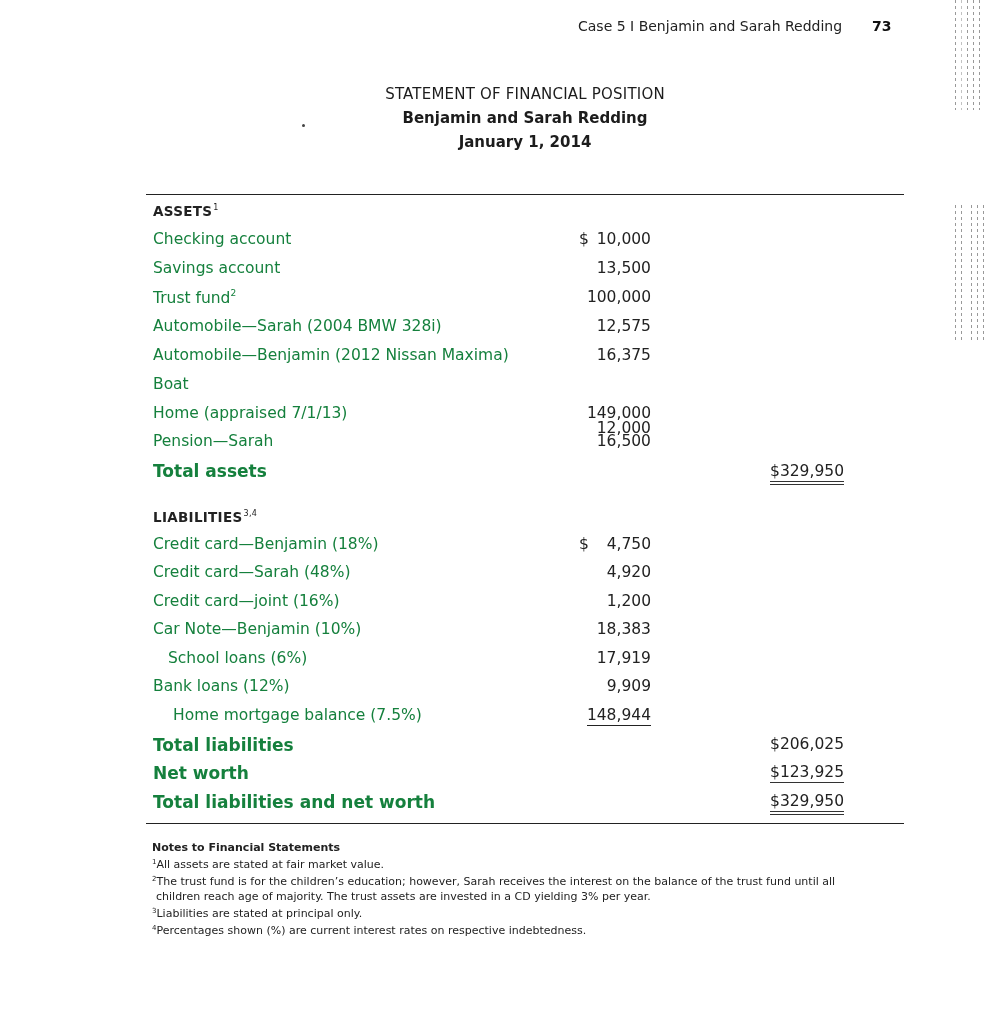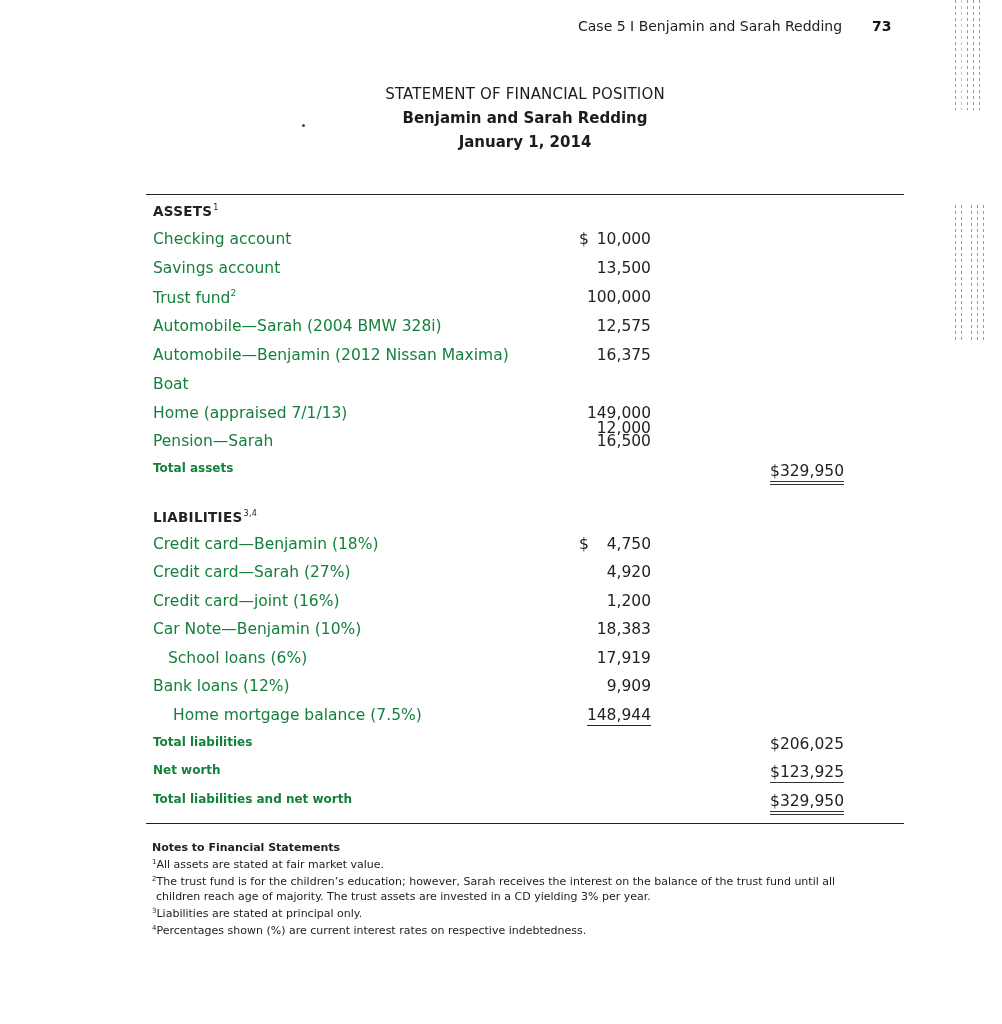--- a/index.html
+++ b/index.html
@@ -76,21 +76,21 @@
       font-size: 15.5px;
       color: #15803d;
       white-space: nowrap;
     }
     .row-label sup {
       font-size: 9px;
       vertical-align: 7px;
     }
     .row-label.bold {
       font-weight: bold;
-      font-size: 12px;
+      font-size: 17px;
     }
     .amount {
       position: absolute;
       width: 110px;
       left: 541px;
       text-align: right;
       font-size: 15.5px;
       color: #222;
       white-space: nowrap;
     }
@@ -207,21 +207,21 @@
 <div class="row-label bold" style="top:461px;">Total assets</div>
 <div class="total double" style="top:462px;"><span>$329,950</span></div>
 
 <div class="section-head" style="top:509px;">
   <span>LIABILITIES</span><sup>3,4</sup>
 </div>
 
 <div class="row-label" style="top:535px;">Credit card—Benjamin (18%)</div>
 <div class="amount" style="top:535px;"><span class="cur">$</span><span class="num">4,750</span></div>
 
-<div class="row-label" style="top:563px;">Credit card—Sarah (27%)</div>
+<div class="row-label" style="top:563px;">Credit card—Sarah (48%)</div>
 <div class="amount" style="top:563px;"><span class="num">4,920</span></div>
 
 <div class="row-label" style="top:592px;">Credit card—joint (16%)</div>
 <div class="amount" style="top:592px;"><span class="num">1,200</span></div>
 
 <div class="row-label" style="top:620px;">Car Note—Benjamin (10%)</div>
 <div class="amount" style="top:620px;"><span class="num">18,383</span></div>
 
 <div class="row-label" style="top:649px;margin-left:15px;">School loans (6%)</div>
 <div class="amount" style="top:649px;"><span class="num">17,919</span></div>

